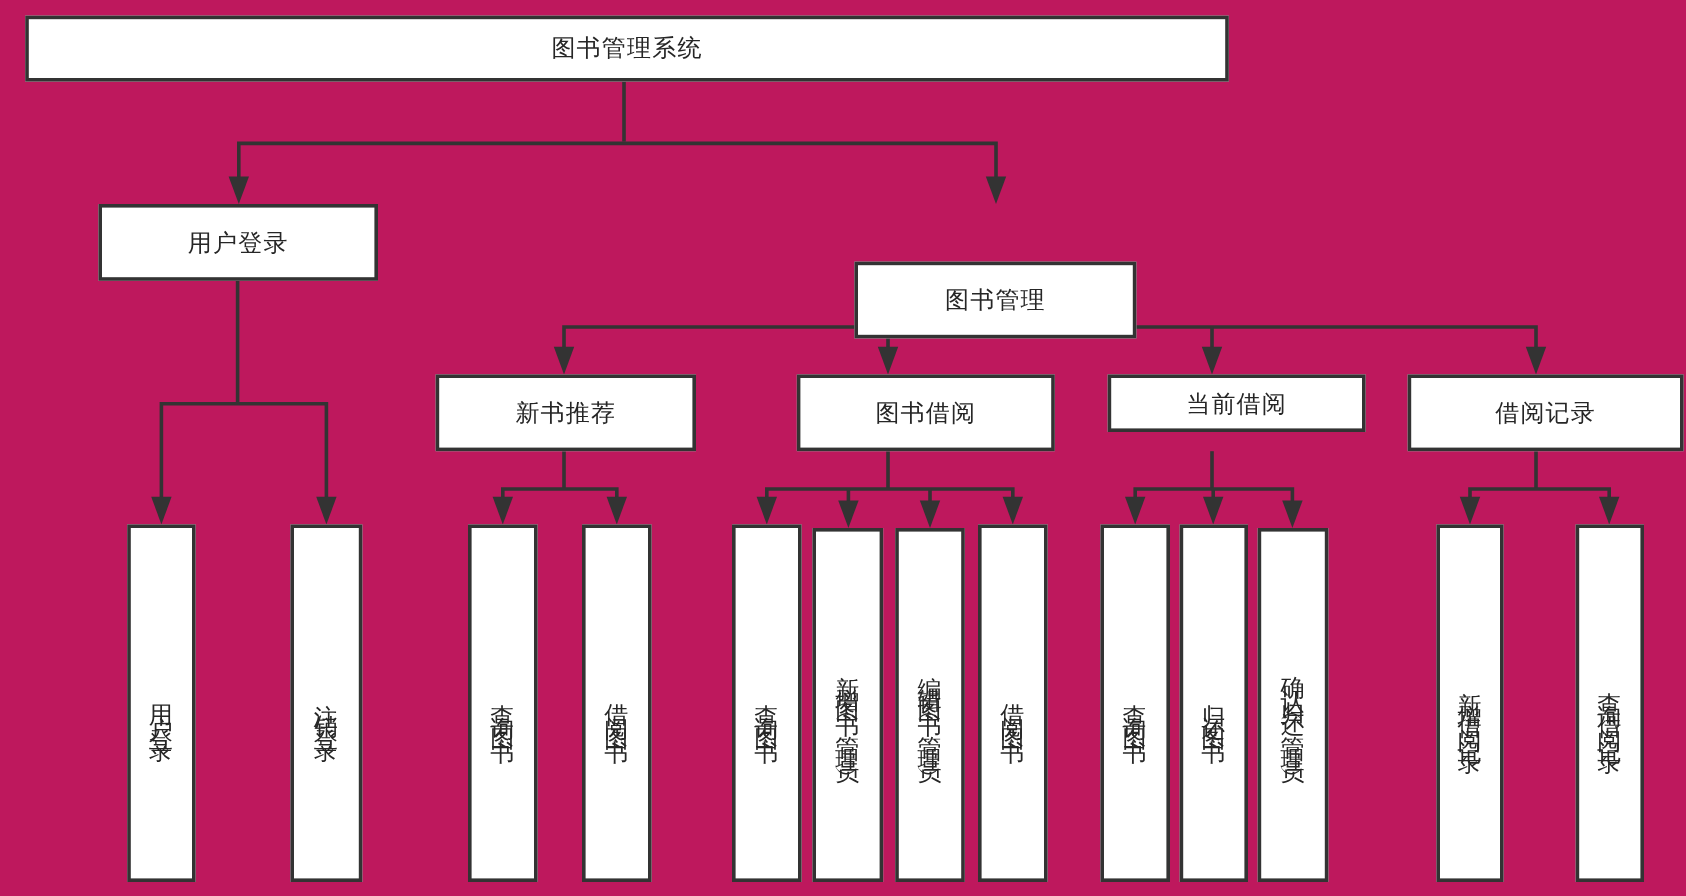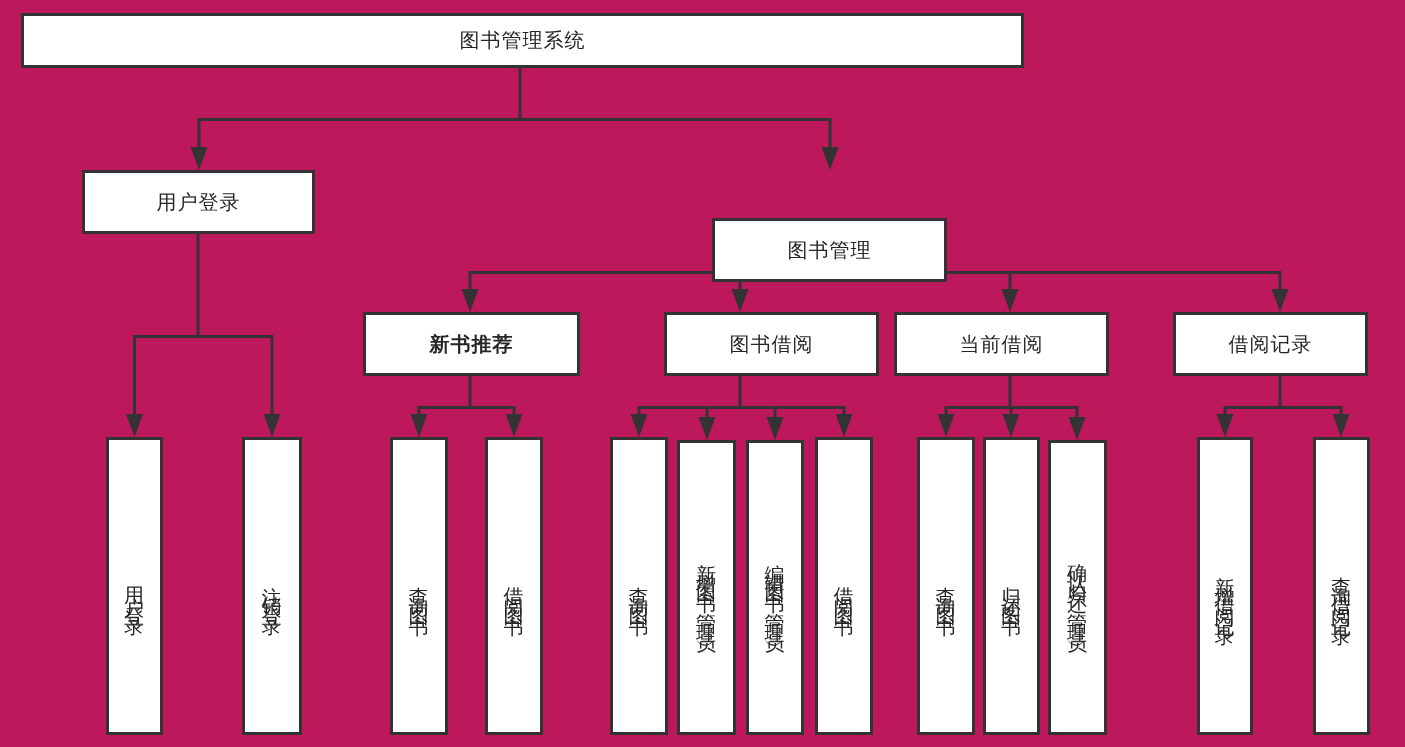--- a/index.html
+++ b/index.html
@@ -104,30 +104,30 @@
       </div>
       <div class="node h" style="left: 712px; top: 170px; width: 235px; height: 64px; margin-top: 48px;">
         <span>图书管理</span>
       </div>
       <div class="node v" style="left: 106px; top: 437px; width: 57px; height: 298px;">
         <span>用户登录</span>
       </div>
       <div class="node v" style="left: 242px; top: 437px; width: 60px; height: 298px;">
         <span>注销登录</span>
       </div>
-      <div class="node h" style="left: 363px; top: 312px; width: 217px; height: 64px; font-weight: bold;">
+      <div class="node h" style="left: 363px; top: 312px; width: 217px; height: 64px;">
         <span>新书推荐</span>
       </div>
       <div class="node h" style="left: 633px; top: 312px; width: 215px; height: 64px; margin-left: 31px;">
         <span>图书借阅</span>
       </div>
-      <div class="node h" style="left: 894px; top: 312px; width: 215px; height: 64px;">
+      <div class="node h" style="left: 923px; top: 312px; width: 215px; height: 48px;">
         <span>当前借阅</span>
       </div>
-      <div class="node h" style="left: 1173px; top: 312px; width: 195px; height: 64px;">
+      <div class="node h" style="left: 1173px; top: 312px; width: 230px; height: 64px;">
         <span>借阅记录</span>
       </div>
       <div class="node v" style="left: 390px; top: 437px; width: 58px; height: 298px;">
         <span>查询图书</span>
       </div>
       <div class="node v" style="left: 485px; top: 437px; width: 58px; height: 298px;">
         <span>借阅图书</span>
       </div>
       <div class="node v" style="left: 610px; top: 437px; width: 58px; height: 298px;">
         <span>查询图书</span>

